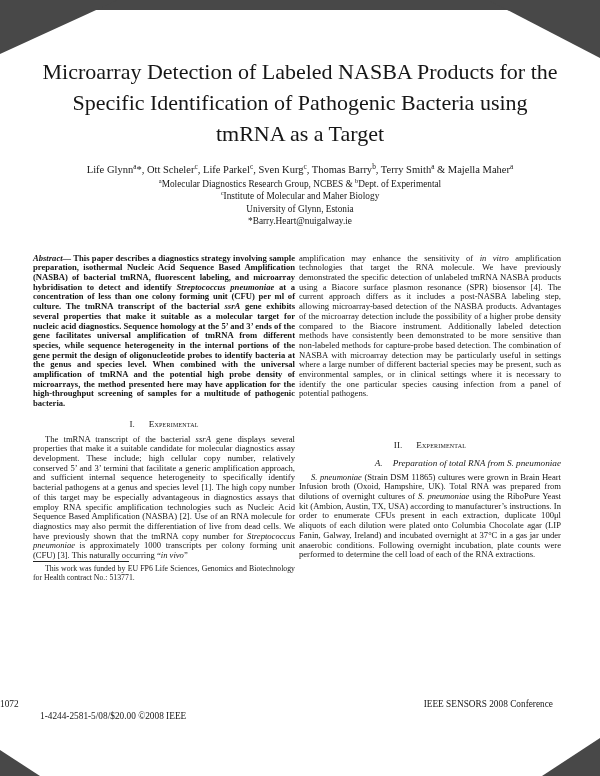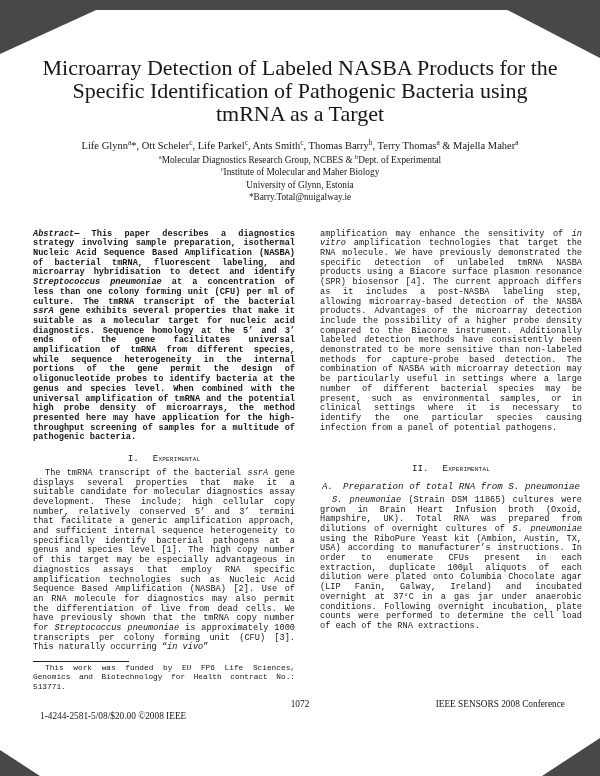--- a/index.html
+++ b/index.html
@@ -6,63 +6,63 @@
   .page{width:600px;height:776px;position:relative;background:#ffffff;overflow:hidden;
         font-family:"Liberation Serif", serif;color:#161616;}
   
   .corner{position:absolute;background:#484848;}
   .band-top{top:0;left:0;width:600px;height:10px;}
   .c-tl{top:0;left:0;width:118px;height:54px;clip-path:polygon(0 0,100% 0,0 100%);}
   .c-tr{top:0;right:0;width:112px;height:58px;clip-path:polygon(0 0,100% 0,100% 100%);}
   .c-bl{bottom:0;left:0;width:40px;height:26px;clip-path:polygon(0 0,0 100%,100% 100%);}
   .c-br{bottom:0;right:0;width:58px;height:38px;clip-path:polygon(100% 0,100% 100%,0 100%);}
 
-  .title{margin:56px 36px 0;text-align:center;font-size:22px;line-height:23px;font-weight:normal;}
+  .title{margin:56px 36px 0;text-align:center;font-size:22px;line-height:31px;font-weight:normal;}
   .authors{margin-top:15px;text-align:center;font-size:10.5px;}
   .affils{margin-top:3px;text-align:center;font-size:9.3px;line-height:12.4px;}
-  .cols{display:flex;gap:25px;margin:26px 33px 0;font-family:Liberation Mono, monospace;}
+  .cols{display:flex;gap:4px;margin:26px 33px 0;}
   .col{width:262px;flex:0 0 262px;font-size:8.6px;line-height:9.7px;text-align:justify;}
   .abstract{font-weight:bold;margin:0;}
   .it{font-style:italic;}
   sup{font-size:70%;line-height:0;}
   p{margin:0;}
   .indent{text-indent:12px;}
   .sec-head{text-align:center;font-size:9.2px;margin:11px 0 5px;}
   .sec-head .num{margin-right:14px;}
   .sec-head .cap{font-variant:small-caps;letter-spacing:.2px;}
-  .sec-head.exp{margin-top:31px;}
-  .sub-head{font-style:italic;font-size:9.2px;text-align:center;margin:8px 0 4px;}
+  .sec-head.exp{margin-top:42px;}
+  .sub-head{font-style:italic;font-size:9.2px;text-align:right;margin:8px 0 4px;}
   .sub-head .letter{margin-right:10px;}
-  .footnote{margin-top:8px;font-size:7.8px;line-height:9.2px;text-align:justify;}
+  .footnote{font-size:7.8px;line-height:9.2px;text-align:justify;}
   .fn-rule{width:96px;border:none;border-top:1px solid #222;margin:0 0 2px 0;}
   .footer{position:absolute;top:699px;left:0;width:600px;font-size:9.3px;}
   .footer .left{position:absolute;left:40px;top:12px;}
-  .footer .center{position:absolute;left:0;right:0;top:0;text-align:center;}
-  .footer .right{position:absolute;right:35px;top:0;padding-left:20px;}
+  .footer .center{position:absolute;left:0;right:0;top:0;}
+  .footer .right{position:absolute;right:47px;top:0;padding-left:20px;}
 </style>
 </head>
 <body>
 
 <div class="page">
 
   <div class="corner band-top"></div>
   <div class="corner c-tl"></div>
   <div class="corner c-tr"></div>
   <div class="corner c-bl"></div>
   <div class="corner c-br"></div>
 
   <h1 class="title">Microarray Detection of Labeled NASBA Products for the Specific Identification of Pathogenic Bacteria using tmRNA as a Target</h1>
 
-  <div class="authors"><span>Life Glynn</span><sup>a</sup><span>*, Ott Scheler</span><sup>c</sup><span>, Life Parkel</span><sup>c</sup><span>, Ants Smith</span><sup>c</sup><span>, Thomas Barry</span><sup>b</sup><span>, Terry Thomas</span><sup>a</sup><span> &amp; Majella Maher</span><sup>a</sup></div>
+  <div class="authors"><span>Life Glynn</span><sup>a</sup><span>*, Ott Scheler</span><sup>c</sup><span>, Life Parkel</span><sup>c</sup><span>, Sven Kurg</span><sup>c</sup><span>, Thomas Barry</span><sup>b</sup><span>, Terry Smith</span><sup>a</sup><span> &amp; Majella Maher</span><sup>a</sup></div>
 
   <div class="affils">
     <div><sup>a</sup><span>Molecular Diagnostics Research Group, NCBES &amp; </span><sup>b</sup><span>Dept. of Experimental</span></div>
     <div><sup>c</sup><span>Institute of Molecular and Maher Biology</span></div>
     <div><span>University of Glynn, Estonia</span></div>
-    <div><span>*Barry.Total@nuigalway.ie</span></div>
+    <div><span>*Barry.Heart@nuigalway.ie</span></div>
   </div>
 
   <div class="cols">
 
     <div class="col">
       <p class="abstract"><span class="it">Abstract—</span><span> This paper describes a diagnostics strategy involving sample preparation, isothermal Nucleic Acid Sequence Based Amplification (NASBA) of bacterial tmRNA, fluorescent labeling, and microarray hybridisation to detect and identify </span><span class="it">Streptococcus pneumoniae</span><span> at a concentration of less than one colony forming unit (CFU) per ml of culture. The tmRNA transcript of the bacterial </span><span class="it">ssrA</span><span> gene exhibits several properties that make it suitable as a molecular target for nucleic acid diagnostics. Sequence homology at the 5’ and 3’ ends of the gene facilitates universal amplification of tmRNA from different species, while sequence heterogeneity in the internal portions of the gene permit the design of oligonucleotide probes to identify bacteria at the genus and species level. When combined with the universal amplification of tmRNA and the potential high probe density of microarrays, the method presented here may have application for the high-throughput screening of samples for a multitude of pathogenic bacteria.</span></p>
 
       <div class="sec-head">
         <span class="num">I.</span><span class="cap">Experimental</span>
       </div>

